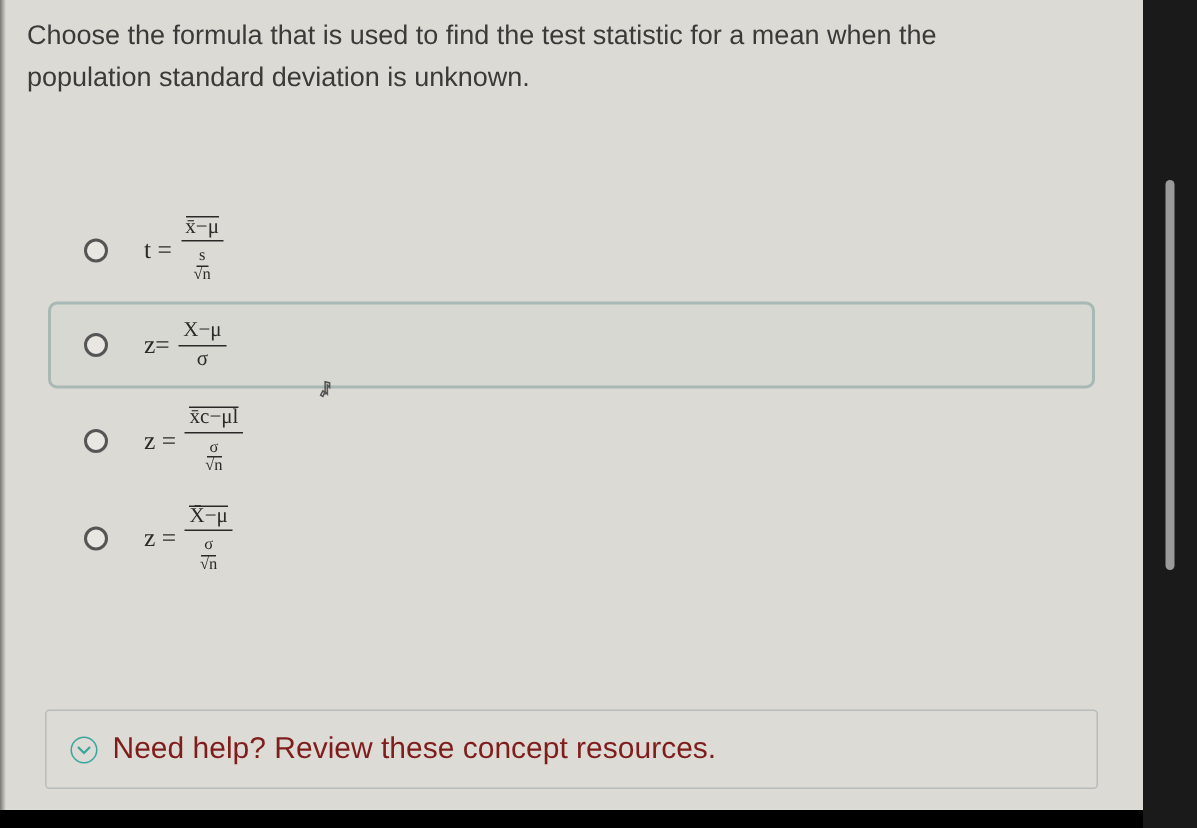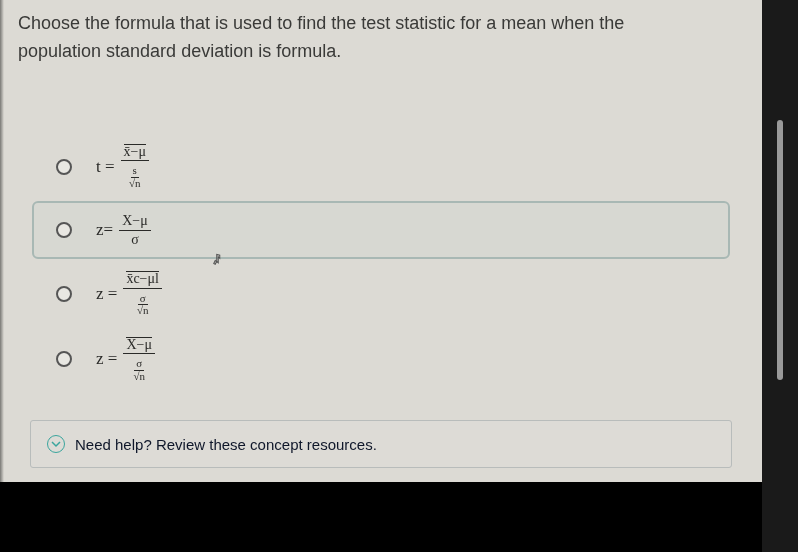--- a/index.html
+++ b/index.html
@@ -6,21 +6,21 @@
     body {
       width: 798px;
       height: 552px;
       background: #000;
       font-family: Arial, Helvetica, sans-serif;
       display: flex;
       overflow: hidden;
     }
     .content-area {
       width: 762px;
-      height: 482px;
+      height: 540px;
       background: #dcdad4;
       position: relative;
       padding: 0;
     }
     .scrollbar-region {
       width: 36px;
       height: 552px;
       background: #1a1a1a;
       position: relative;
       display: flex;
@@ -144,40 +144,40 @@
       border: 1.5px solid #3aa59d;
       border-radius: 50%;
       display: flex;
       align-items: center;
       justify-content: center;
       color: #3aa59d;
       font-size: 12px;
       flex-shrink: 0;
     }
     .help-text {
-      color: #0f172a;
-      font-size: 15px;
+      color: #7f1d1d;
+      font-size: 20px;
     }
     .left-edge {
       position: absolute;
       left: 0; top: 0;
       width: 4px;
       height: 100%;
       background: linear-gradient(to right, rgba(0,0,0,0.45), transparent);
     }
   </style>
 </head>
 <body>
 
 <div class="content-area">
   <div class="left-edge"></div>
 
   <div class="question-text">
     <div>Choose the formula that is used to find the test statistic for a mean when the</div>
-    <div>population standard deviation is formula.</div>
+    <div>population standard deviation is unknown.</div>
   </div>
 
   <div class="options">
 
     <div class="option">
       <div class="radio"></div>
       <div class="formula">
         <span class="lhs">t =</span>
         <span class="frac">
           <span class="num"><span class="xbar">x̄−μ</span></span>

